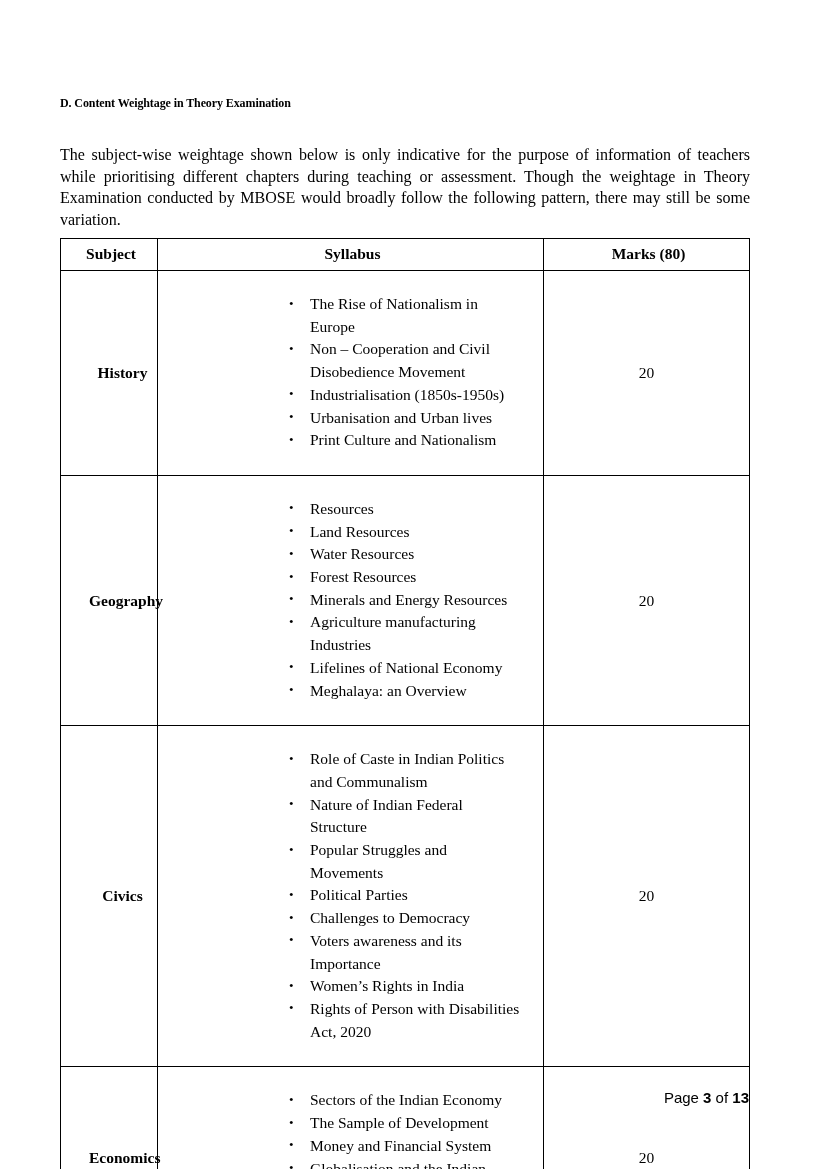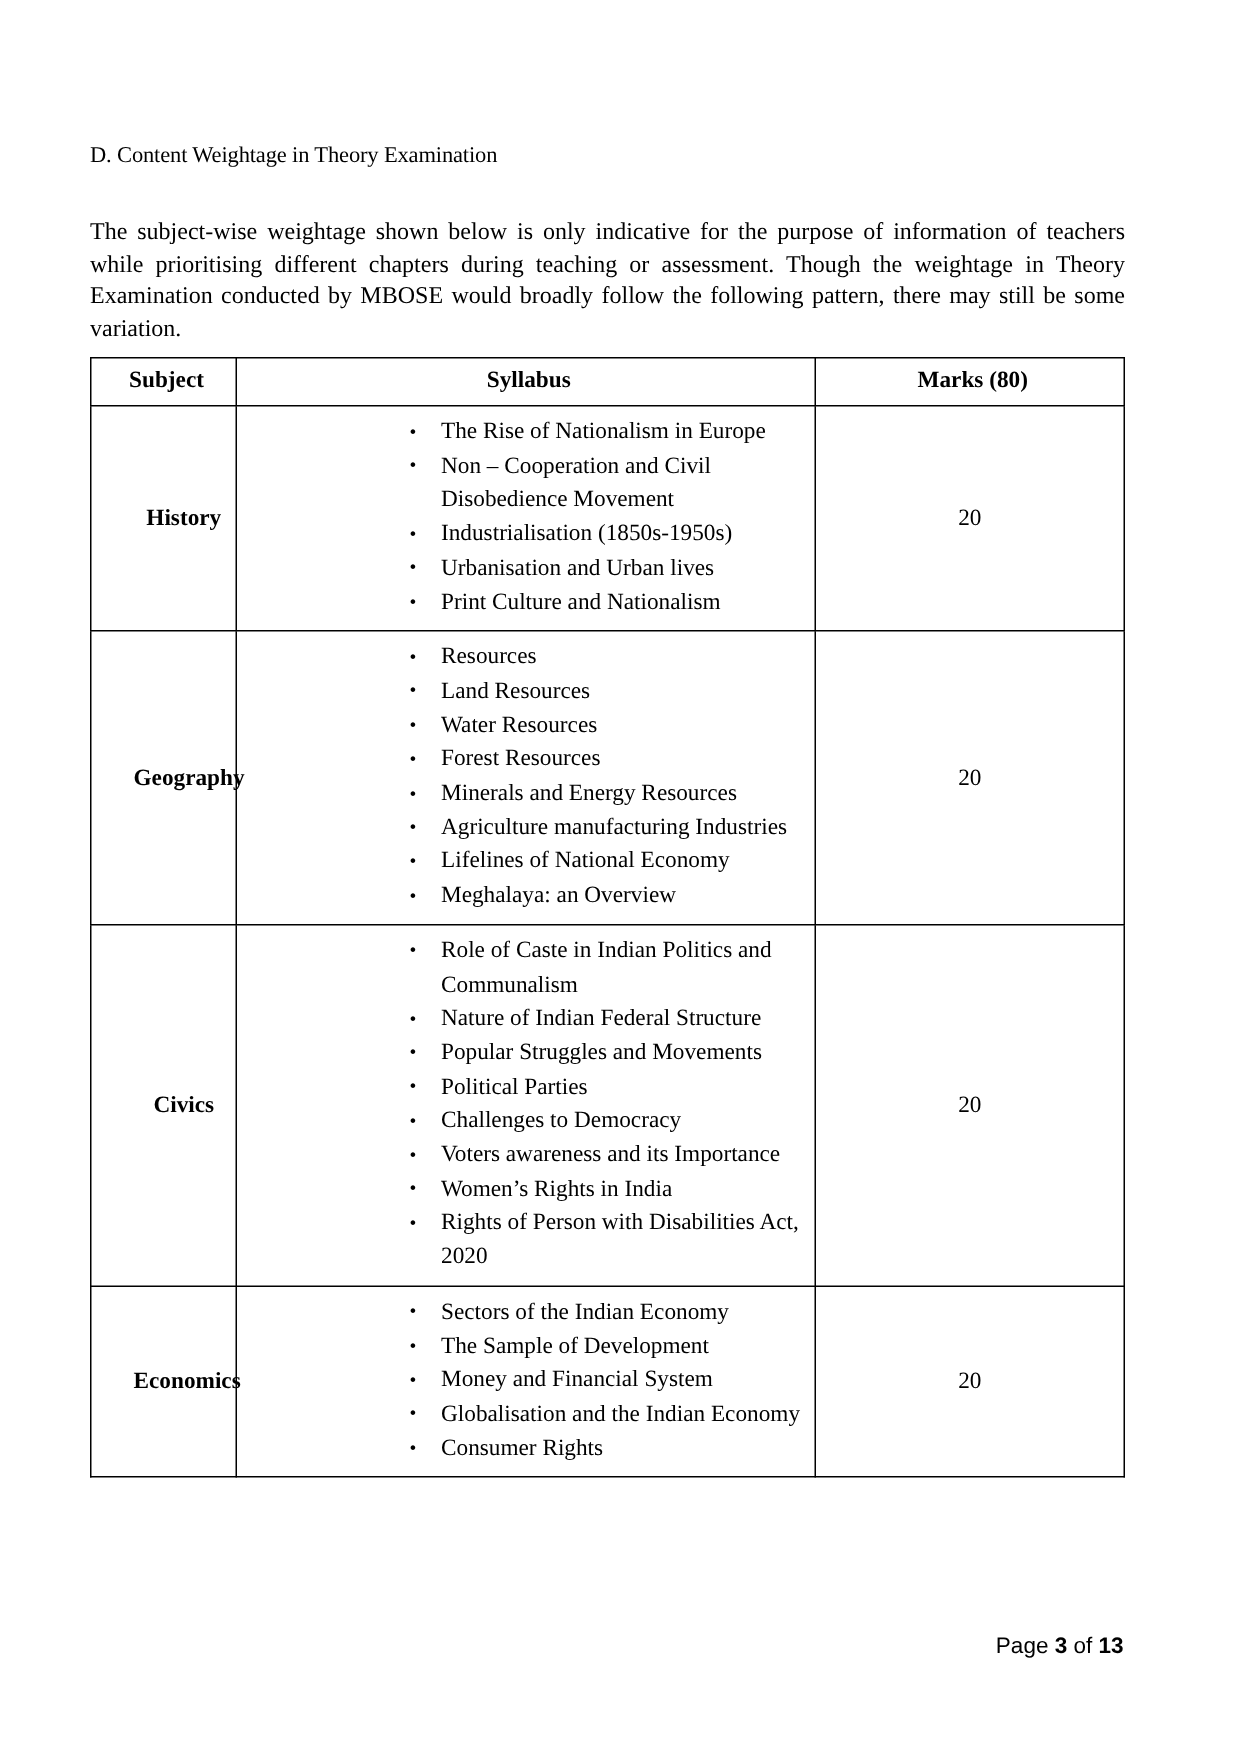--- a/index.html
+++ b/index.html
@@ -18,22 +18,22 @@
   .page {
     position: absolute;
     left: 0; top: 0;
     width: 827px;
     height: 1169px;
   }
   .section-heading {
     position: absolute;
     left: 60px;
     top: 96px;
-    font-size: 15px;
-    font-weight: normal;
+    font-size: 12px;
+    font-weight: bold;
     letter-spacing: -0.1px;
     white-space: nowrap;
   }
   .intro-para {
     position: absolute;
     left: 60px;
     top: 128px;
     width: 690px;
     font-size: 16px;
     line-height: 21.5px;
@@ -72,21 +72,21 @@
     padding-left: 28px;
   }
   td.marks-cell {
     text-align: center;
     font-size: 15px;
   }
   td.syllabus-cell {
     padding: 6px 4px 7px 0;
   }
   ul.topic-list {
-    margin: 0;
+    margin: 16px;
     padding: 0 0 0 136px;
     list-style: none;
   }
   ul.topic-list li {
     position: relative;
     font-size: 15.5px;
     line-height: 22.7px;
     padding-left: 0;
     margin: 0;
   }

